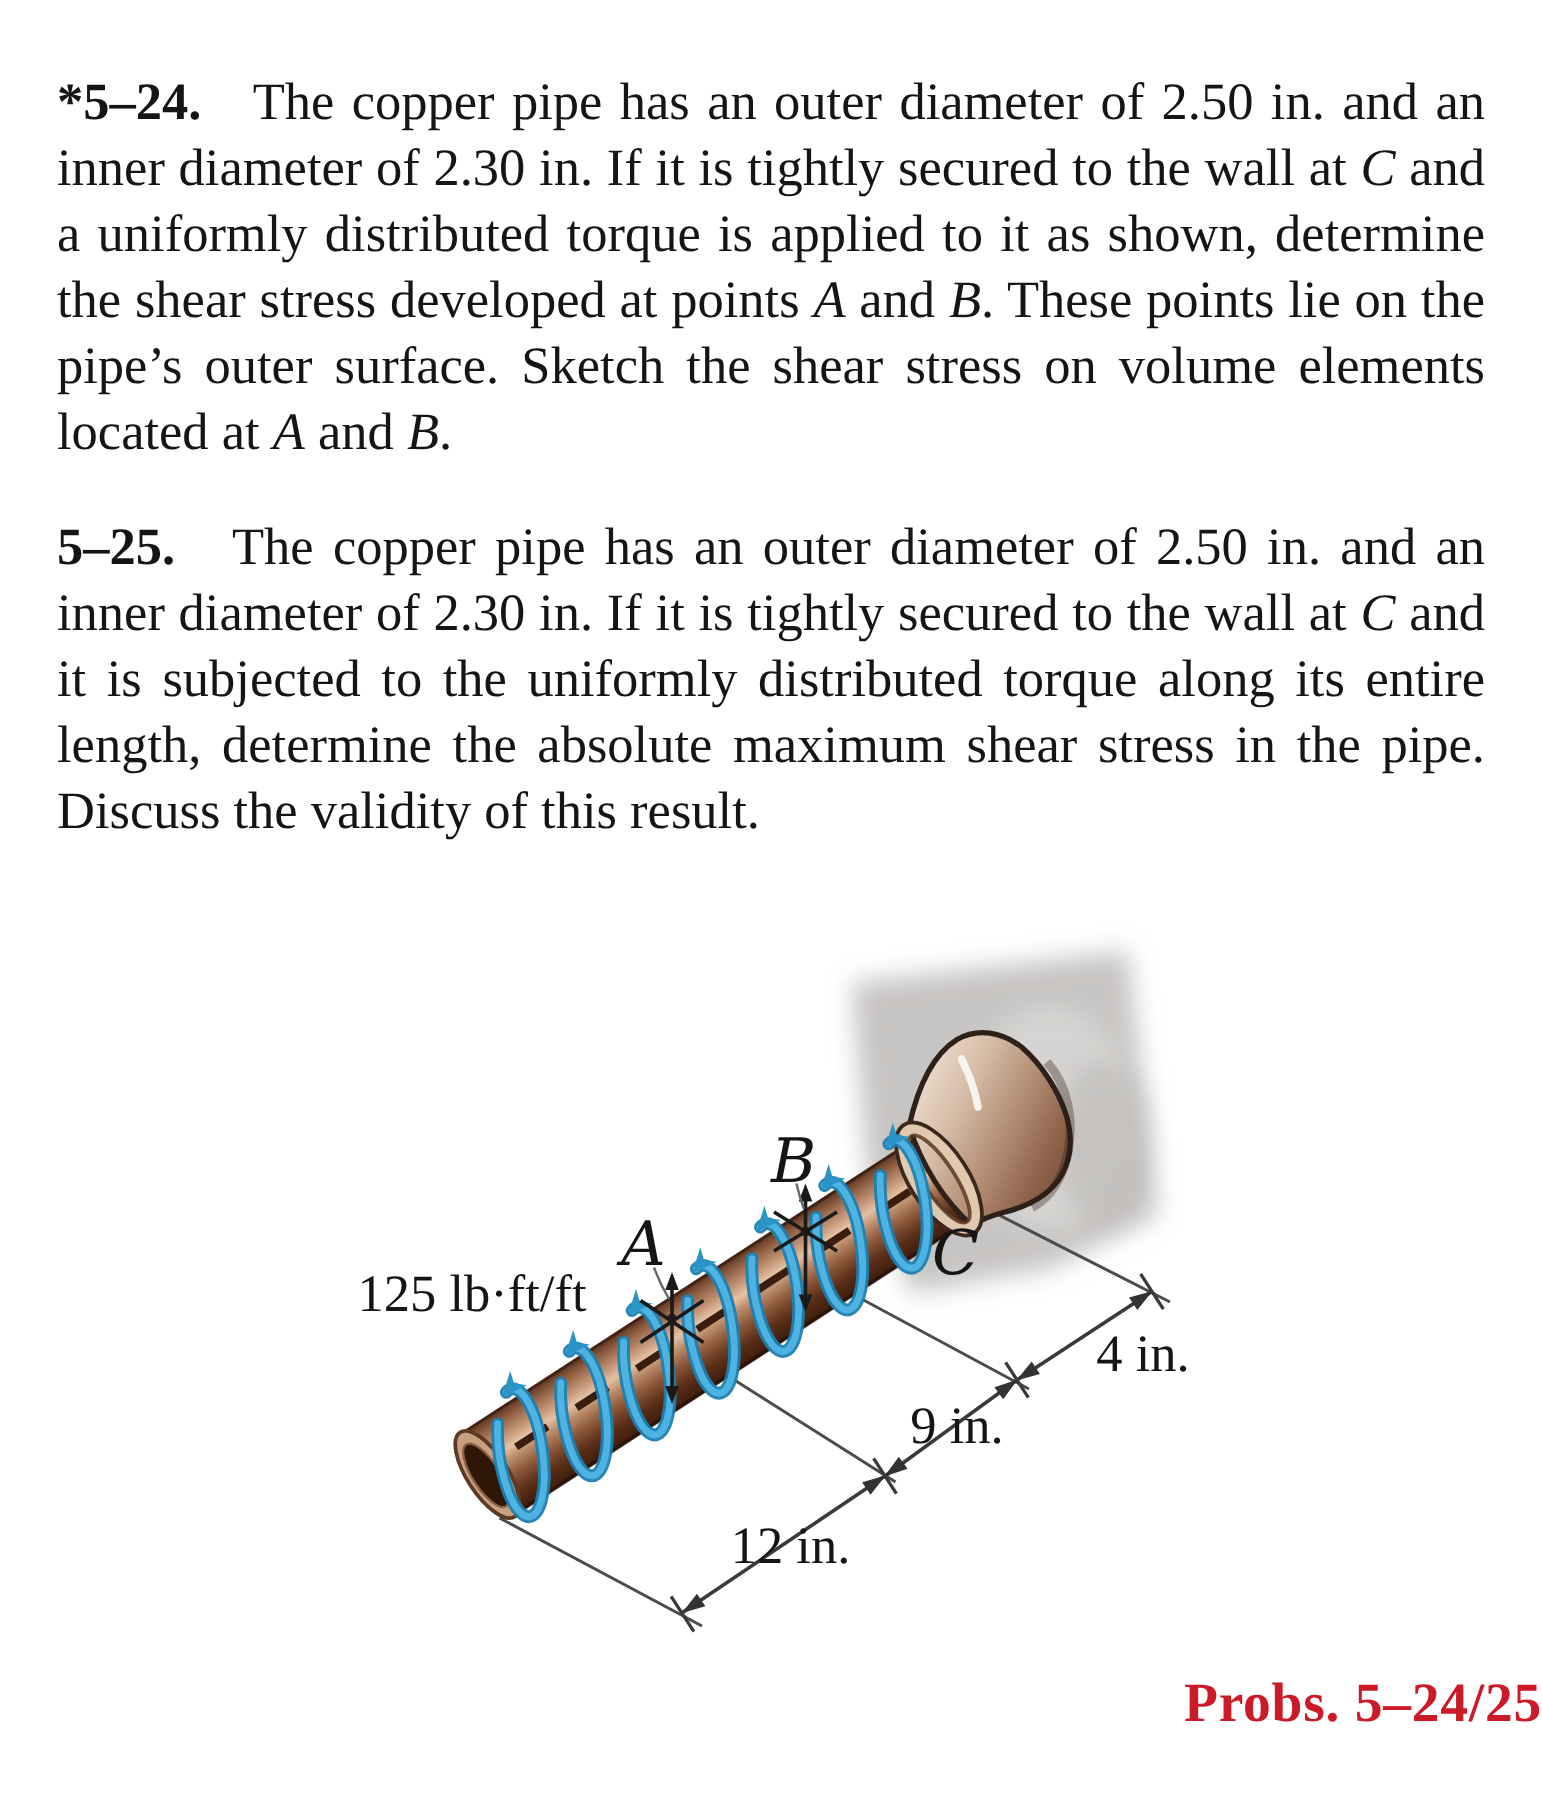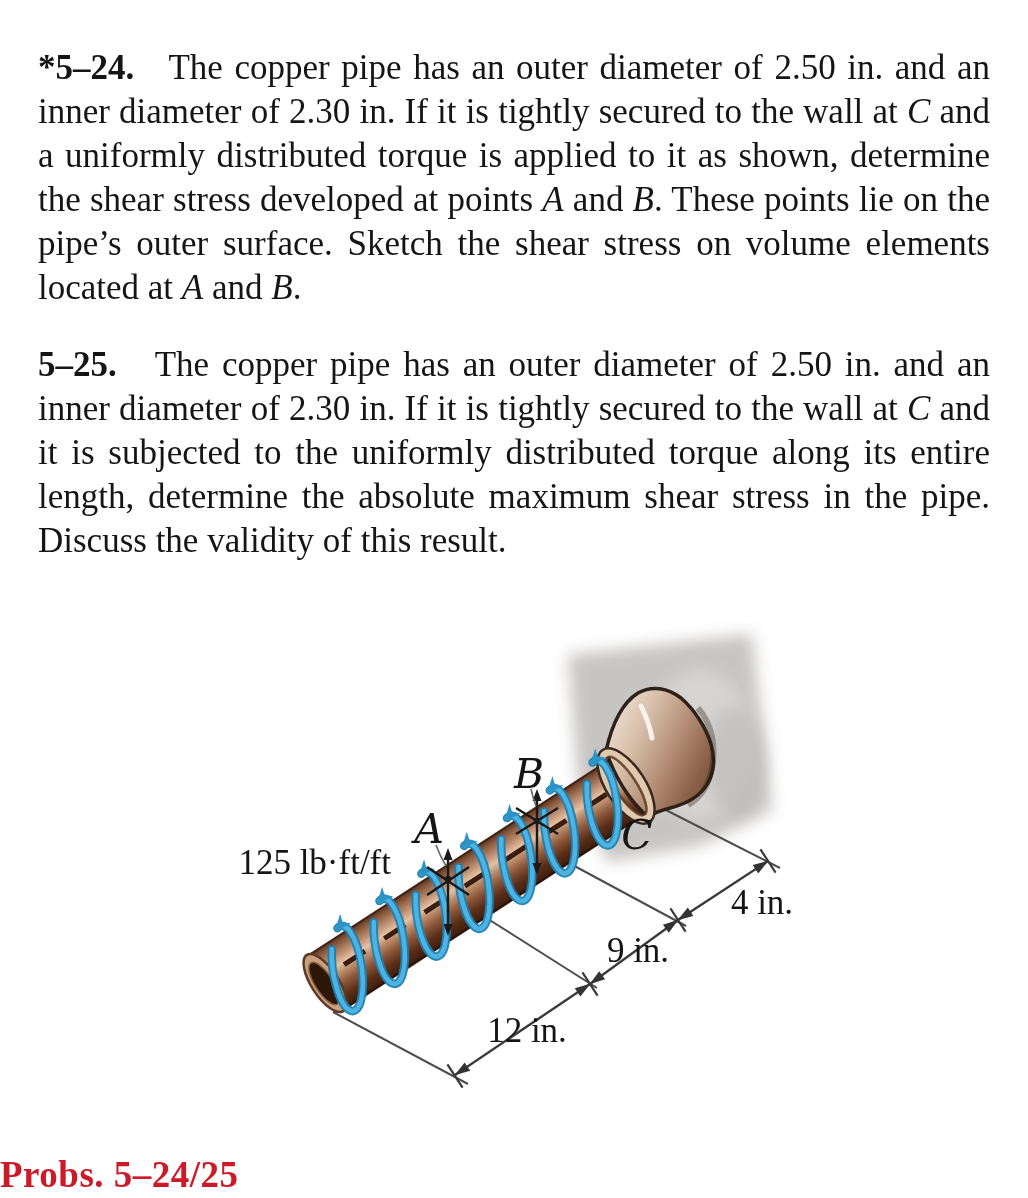--- a/index.html
+++ b/index.html
@@ -4,22 +4,22 @@
 <style>
   html,body{margin:0;padding:0;background:#ffffff;}
   .page{position:relative;width:1028px;height:1198px;background:#ffffff;overflow:hidden;
         font-family:"Liberation Serif",serif;color:#151515;}
   .textblock{position:absolute;left:38px;top:30px;width:952px;margin-top:16px;}
   .prob{font-size:35px;line-height:44px;text-align:justify;margin:0;}
   .prob + .prob{margin-top:33px;}
   .b{font-weight:bold;}
   .i{font-style:italic;}
   .fig-svg{position:absolute;left:0;top:600px;width:1028px;height:500px;}
-  .caption{position:absolute;left:0;top:1114px;width:1028px;text-align:left;
-           font-weight:bold;font-size:37px;color:#cc1b28;letter-spacing:.5px;margin-top:39px;}
+  .caption{position:absolute;left:0;top:1114px;width:1028px;text-align:right;
+           font-weight:bold;font-size:37px;color:#cc1b28;letter-spacing:.5px;}
   
   .ext{stroke:#4c4c4c;stroke-width:2;fill:none;}
   .dim{stroke:#3a3a3a;stroke-width:2.4;fill:none;}
   .tick{stroke:#3a3a3a;stroke-width:2.2;fill:none;}
   .dimlbl{font-family:"Liberation Serif",serif;font-size:35px;fill:#151515;}
   .ptlbl{font-family:"DejaVu Serif",serif;font-style:italic;font-size:41px;fill:#151515;}
   .torquelbl{font-family:"Liberation Serif",serif;font-size:35px;fill:#151515;}
   .loop-outer{fill:none;stroke:#1f7fb0;stroke-width:8.5;stroke-linecap:round;opacity:.95;}
   .loop-inner{fill:none;stroke:#4db3e2;stroke-width:4.6;stroke-linecap:round;}
   .elem{stroke:#1a1a1a;stroke-width:2.4;fill:none;}

